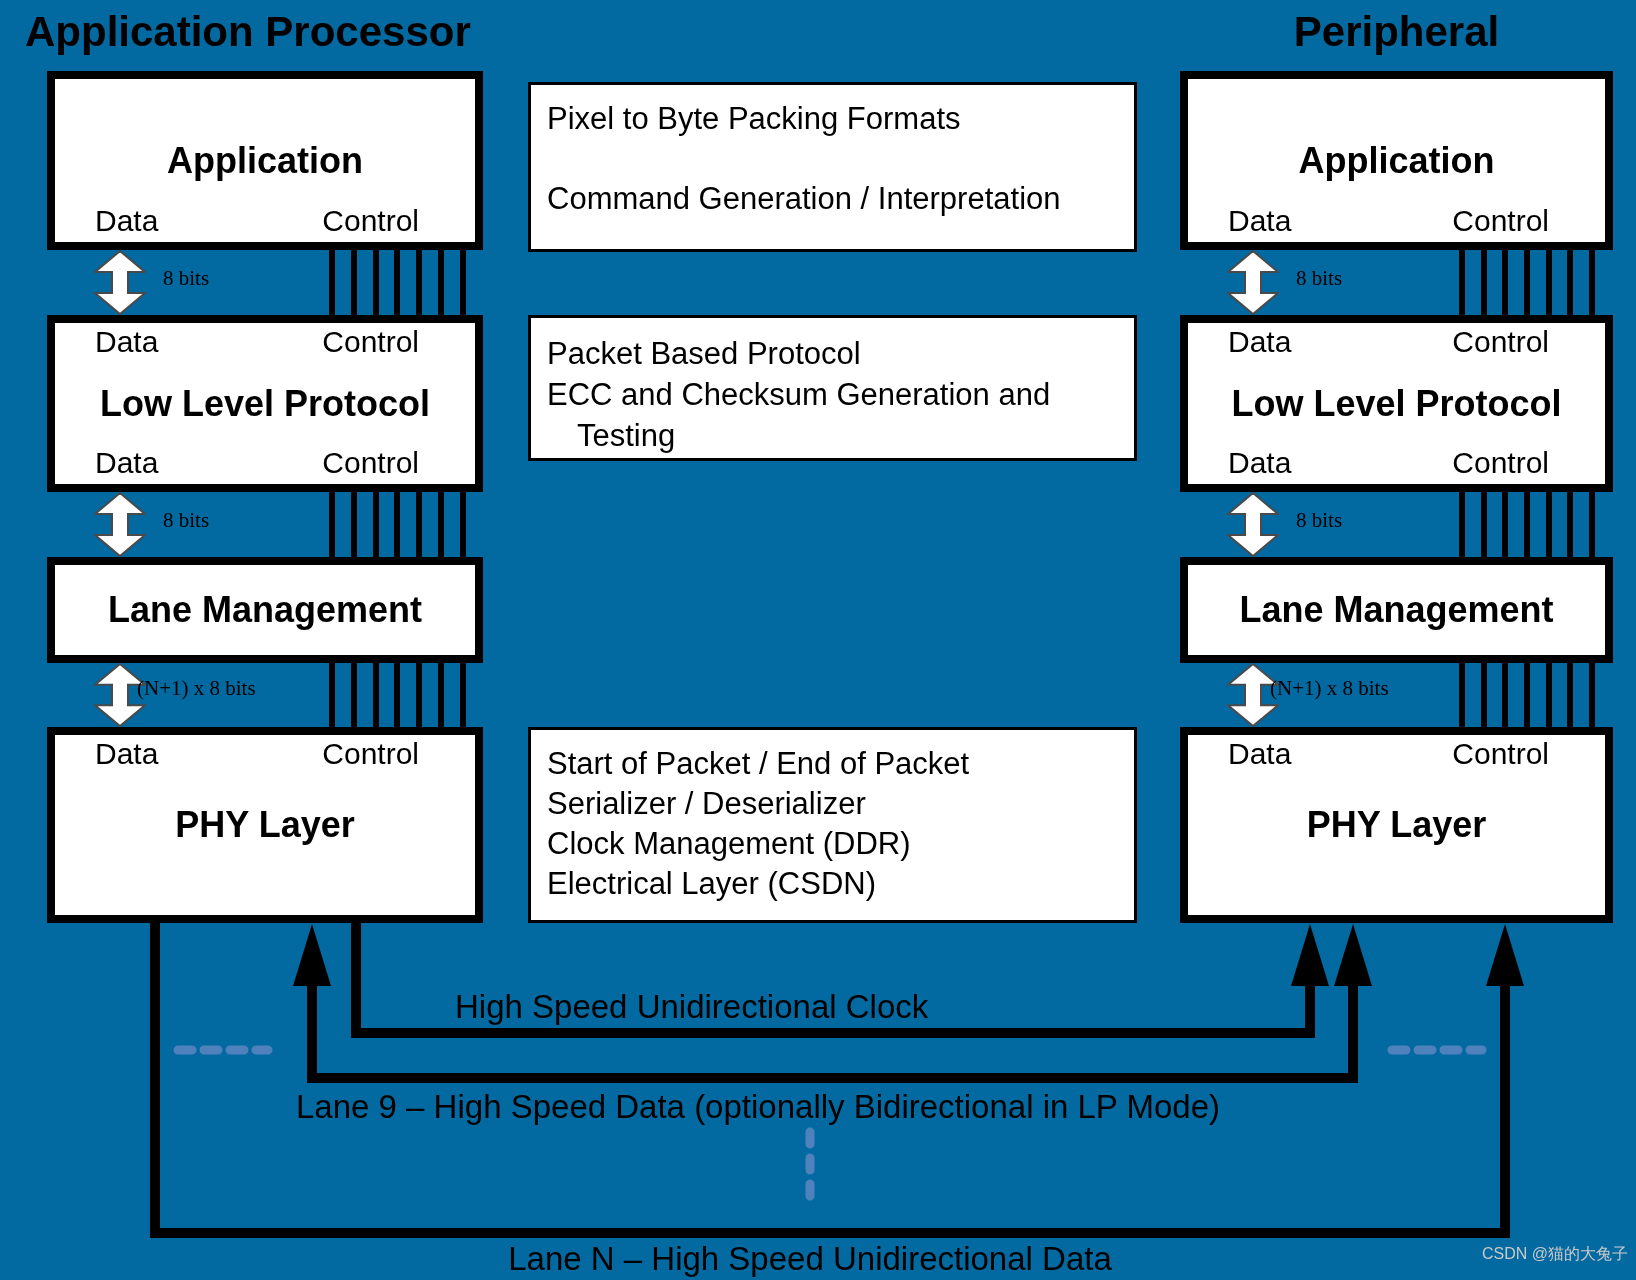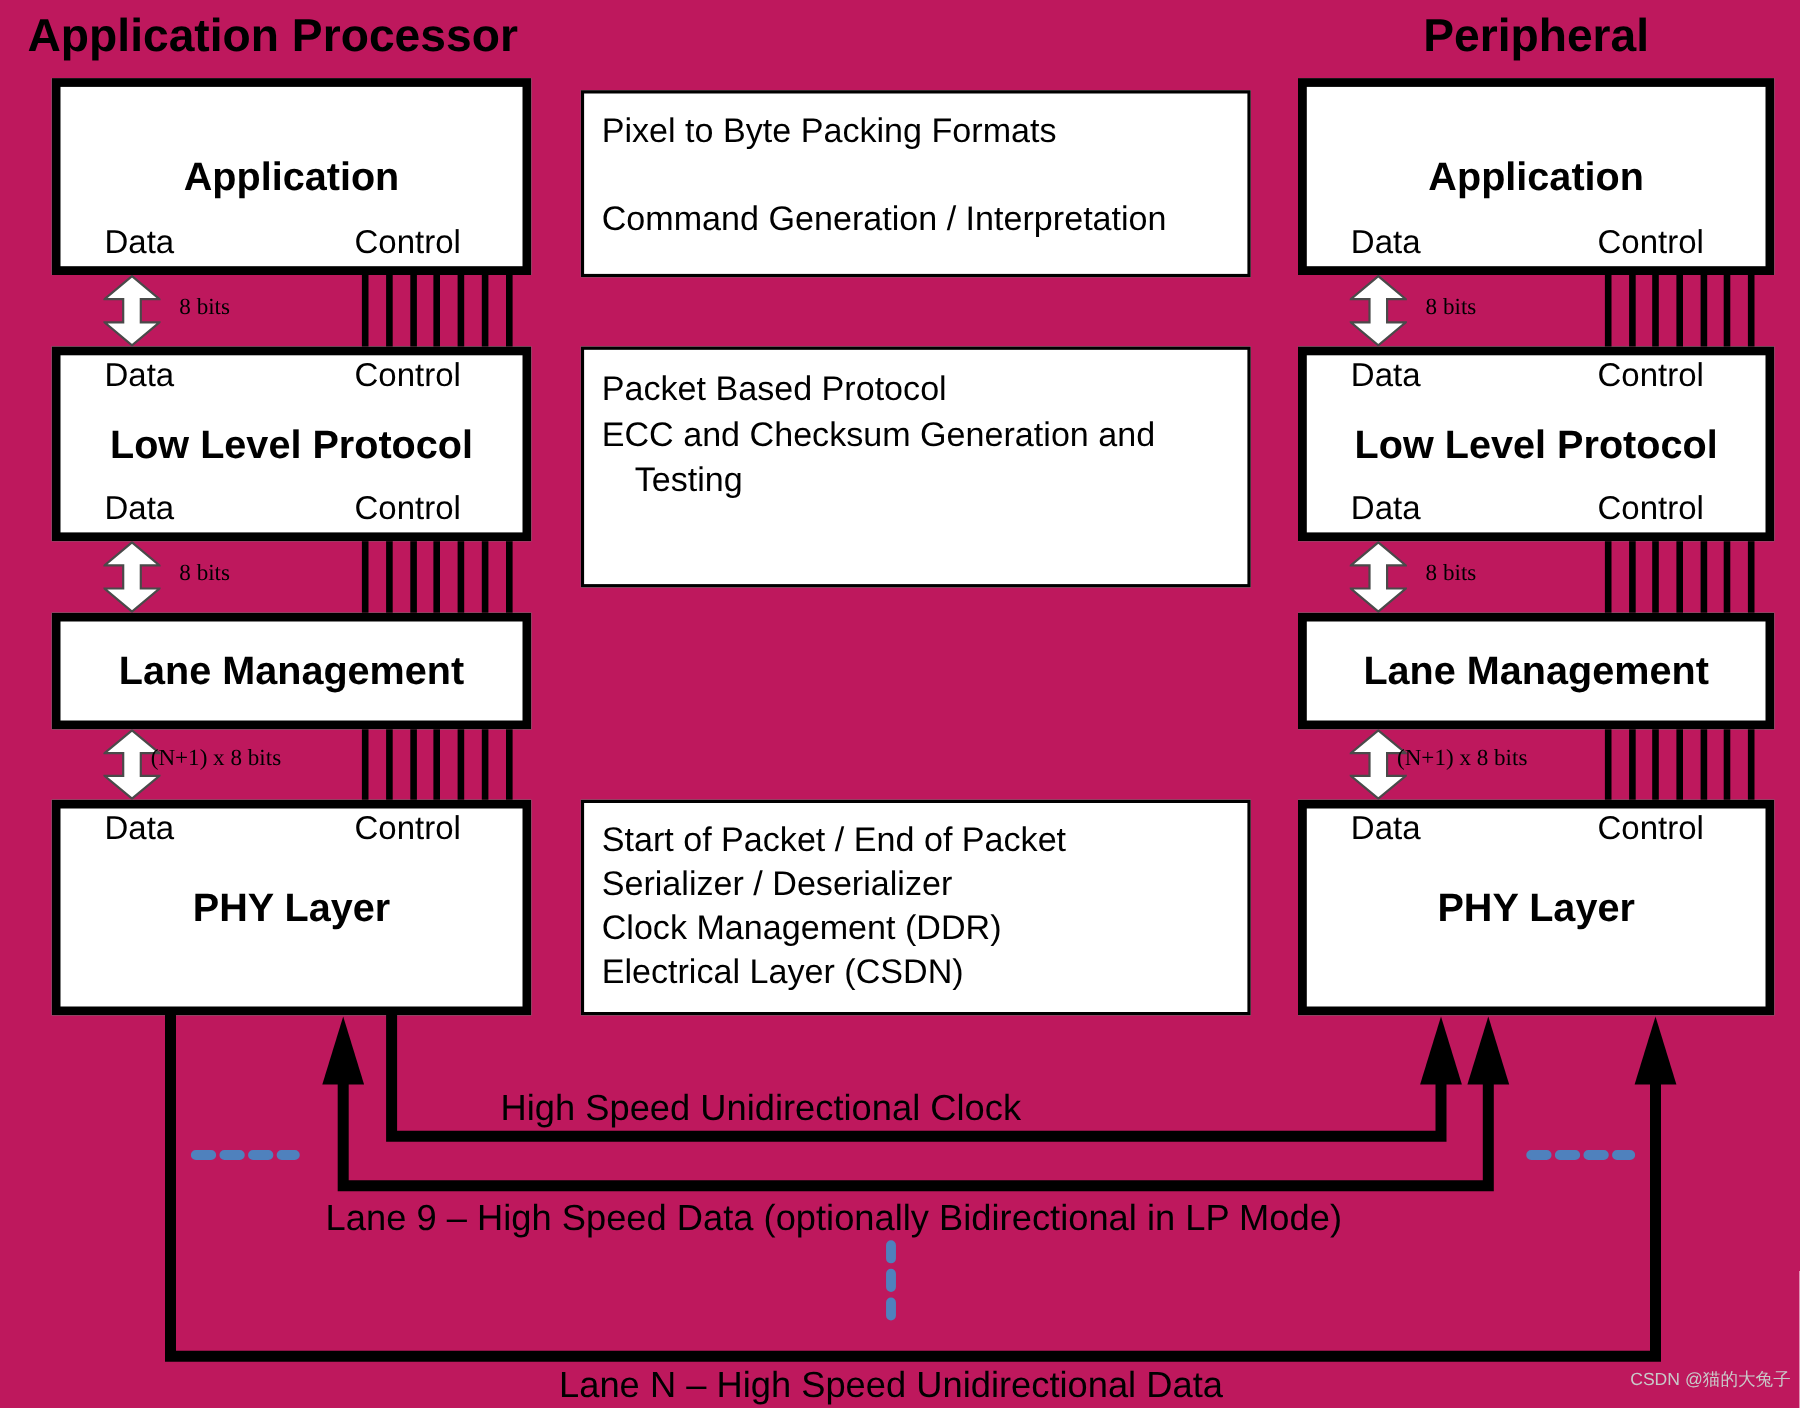--- a/index.html
+++ b/index.html
@@ -1,16 +1,16 @@
 <!DOCTYPE html>
 <html><head>
 <meta charset="utf-8">
 <style>
   html,body{margin:0;padding:0;background:#ffffff;}
-  #canvas{position:relative;width:1636px;height:1280px;background:#be185d;overflow:hidden;
+  #canvas{position:relative;width:1636px;height:1280px;background:#0369a1;overflow:hidden;
           font-family:"Liberation Sans",sans-serif;color:#000;}
   .heading{position:absolute;font-size:42px;font-weight:bold;white-space:nowrap;}
   .box{position:absolute;border:8px solid #000;background:#fff;box-sizing:border-box;}
   .note{position:absolute;border:3px solid #000;background:#fff;box-sizing:border-box;}
   .title{position:absolute;left:0;right:0;top:50%;transform:translateY(-50%);
          text-align:center;font-weight:bold;font-size:36px;white-space:nowrap;}
   .port{position:absolute;font-size:30px;white-space:nowrap;}
   .port.data{left:40px;}
   .port.control{right:56px;}
   .port.top{top:2px;}
@@ -103,21 +103,21 @@
       <i></i>
       <i></i>
       <i></i>
       <i></i>
   </div>
 
   <div class="note" style="left:528px;top:82px;width:609px;height:170px;">
     <div class="note-line" style="top:96px;">Command Generation / Interpretation</div>
     <div class="note-line" style="top:16px;">Pixel to Byte Packing Formats</div>
   </div>
-  <div class="note" style="left:528px;top:315px;width:609px;height:219px;">
+  <div class="note" style="left:528px;top:315px;width:609px;height:146px;">
     <div class="note-line" style="top:18px;">Packet Based Protocol</div>
     <div class="note-line" style="top:59px;">ECC and Checksum Generation and</div>
     <div class="note-line indent" style="top:100px;">Testing</div>
   </div>
   <div class="note" style="left:528px;top:727px;width:609px;height:196px;">
     <div class="note-line" style="top:16px;">Start of Packet / End of Packet</div>
     <div class="note-line" style="top:56px;">Serializer / Deserializer</div>
     <div class="note-line" style="top:96px;">Clock Management (DDR)</div>
     <div class="note-line" style="top:136px;">Electrical Layer (CSDN)</div>
   </div>

